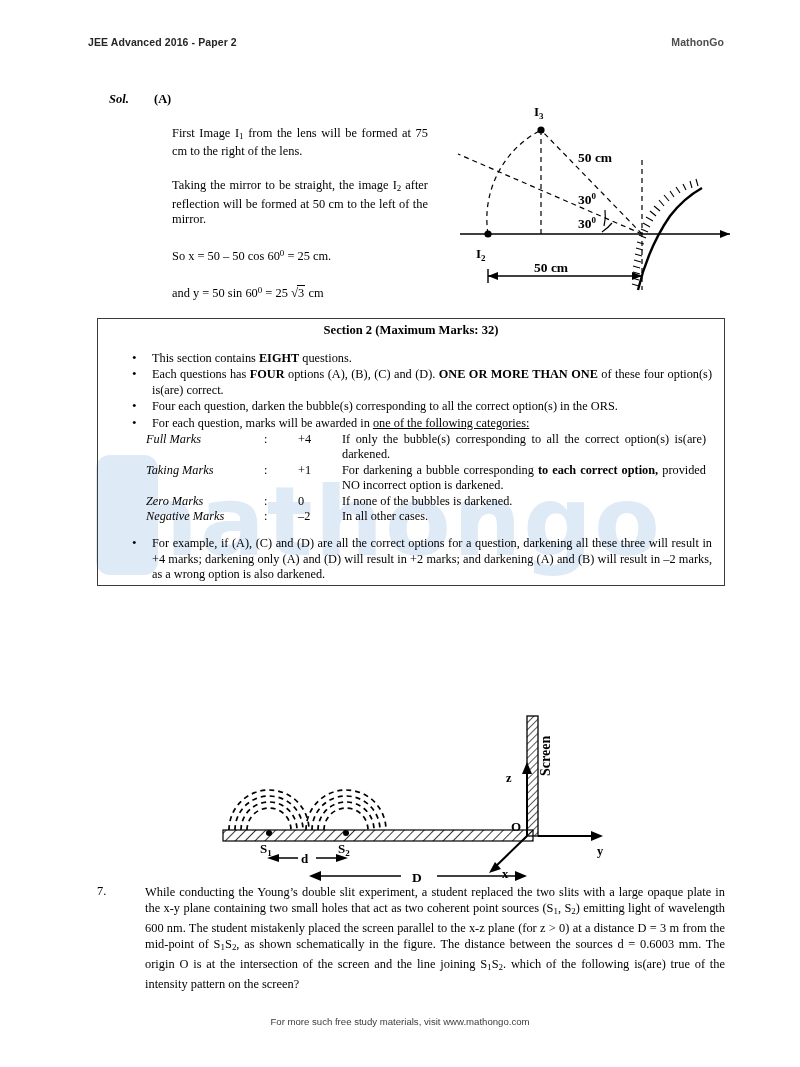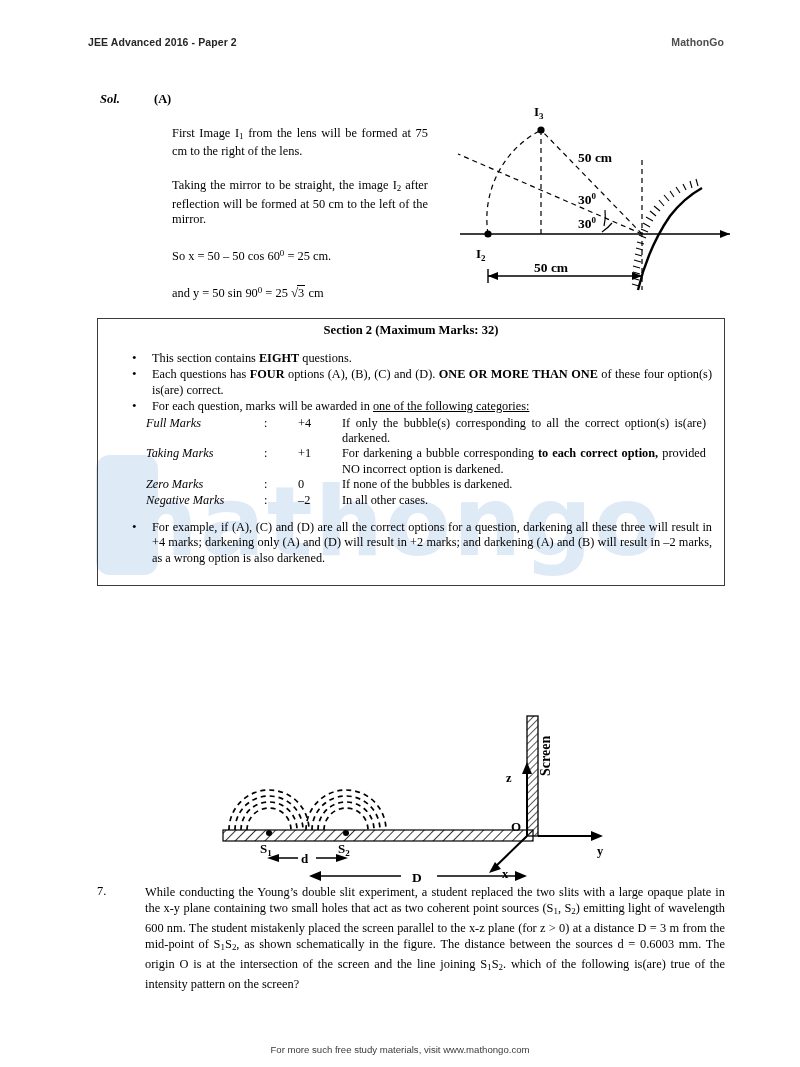--- a/index.html
+++ b/index.html
@@ -54,21 +54,21 @@
 
   
   .sol-wrap {
     position: absolute;
     left: 96px;
     top: 92px;
     width: 360px;
   }
   .sol-label {
     position: absolute;
-    left: 4px;
+    left: 13px;
     top: 0;
     font-style: italic;
     font-weight: bold;
     font-size: 12.5px;
   }
   .sol-body {
     position: absolute;
     left: 58px;
     top: 0;
     width: 292px;
@@ -202,21 +202,20 @@
   
   .footer {
     position: absolute;
     left: 0;
     top: 1016px;
     width: 800px;
     text-align: center;
     font-family: "Liberation Sans", "DejaVu Sans", sans-serif;
     font-size: 9.6px;
     color: #3b3b3b;
-    margin-top: 28px;
   }
   .layer-text { position: relative; z-index: 2; }
 </style>
 </head>
 <body>
 
 <div class="page">
 
   <div class="hdr">
     <div class="hdr-left">JEE Advanced 2016 - Paper 2</div>
@@ -230,21 +229,21 @@
       <p>
         <span>First Image I</span><sub>1</sub><span> from the lens will be formed at 75 cm to the right of the lens.</span>
       </p>
       <p>
         <span>Taking the mirror to be straight, the image I</span><sub>2</sub><span> after reflection will be formed at 50 cm to the left of the mirror.</span>
       </p>
       <p>
         <span>So   x = 50 – 50 cos 60</span><sup>0</sup><span> = 25 cm.</span>
       </p>
       <p>
-        <span>and y = 50 sin 90</span><sup>0</sup><span> = 25 </span><span class="sqrt-wrap"><span class="radic">√</span><span class="rad-body">3</span></span><span> cm</span>
+        <span>and y = 50 sin 60</span><sup>0</sup><span> = 25 </span><span class="sqrt-wrap"><span class="radic">√</span><span class="rad-body">3</span></span><span> cm</span>
       </p>
     </div>
   </div>
 
   <div class="fig-mirror">
     <svg width="300" height="200" viewBox="0 0 300 200">
 
       <line x1="8" y1="136" x2="278" y2="136" stroke="#000" stroke-width="1.6"></line>
       <polygon points="278,136 268,132 268,140" fill="#000"></polygon>
 
@@ -319,20 +318,21 @@
   </div>
 
   <div class="sec-box layer-text">
     <div class="sec-title">Section 2 (Maximum Marks: 32)</div>
 
     <ul class="bullets">
       <li><span>This section contains </span><b>EIGHT</b><span> questions.</span></li>
 
       <li><span>Each questions has </span><b>FOUR</b><span> options (A), (B), (C) and (D). </span><b>ONE OR MORE THAN ONE</b><span> of these four option(s) is(are) correct.</span></li>
 
+      <li>Four each question, darken the bubble(s) corresponding to all the correct option(s) in the ORS.</li>
 
       <li><span>For each question, marks will be awarded in </span><span class="uline">one of the following categories:</span></li>
     </ul>
 
     <table class="marks-table">
       <tbody>
         <tr>
           <td class="mt-cat">Full Marks</td>
           <td class="mt-colon">:</td>
           <td class="mt-val">+4</td>

